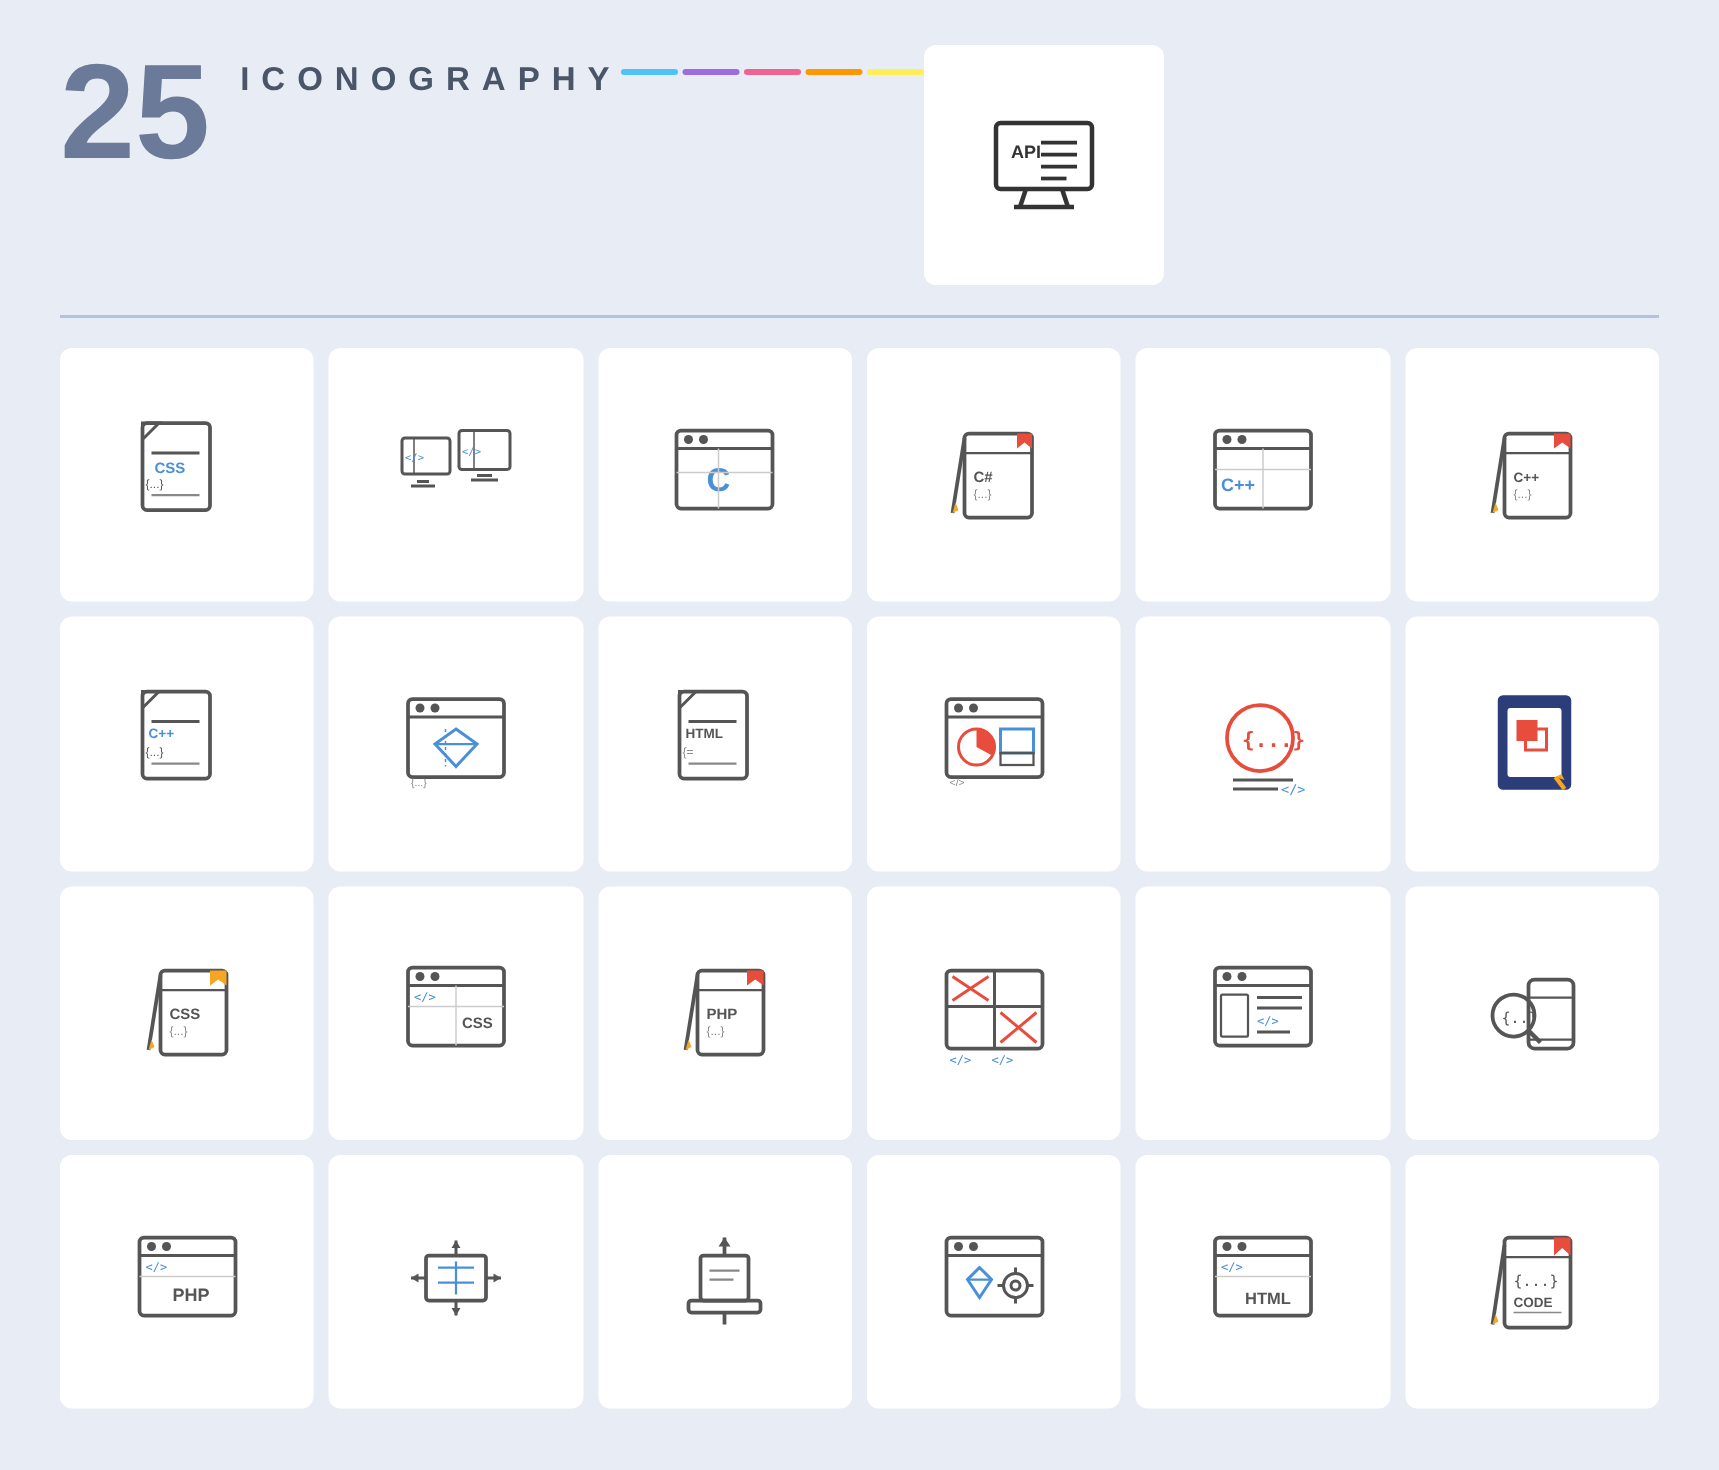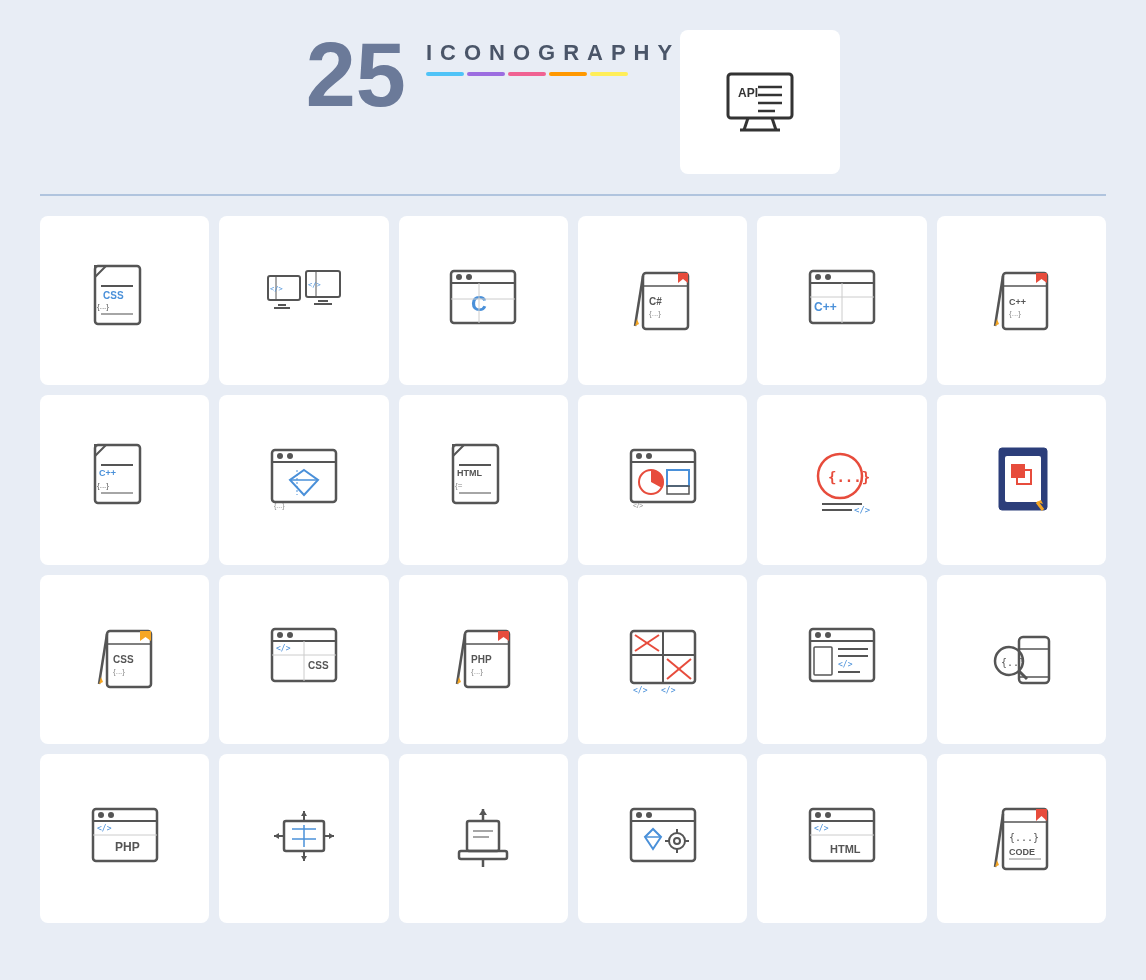--- a/index.html
+++ b/index.html
@@ -11,40 +11,40 @@
       display: flex;
       flex-direction: column;
       align-items: center;
       padding: 30px 40px;
     }
 
     .header {
       width: 100%;
       display: flex;
       align-items: flex-start;
-      justify-content: center;
+      justify-content: flex-start;
       margin-bottom: 20px;
     }
 
     .header-left {
       display: flex;
       align-items: flex-start;
       gap: 20px;
     }
 
     .number-25 {
       font-size: 90px;
       font-weight: bold;
       color: #6b7a99;
       line-height: 1;
     }
 
     .header-text {
       display: flex;
-      flex-direction: column;
+      flex-direction: row;
       padding-top: 10px;
     }
 
     .iconography-title {
       font-size: 22px;
       font-weight: bold;
       letter-spacing: 8px;
       color: #4a5568;
     }
 
@@ -74,21 +74,21 @@
     }
 
     .api-monitor-card {
       background: white;
       border-radius: 8px;
       padding: 18px;
       display: flex;
       align-items: center;
       justify-content: center;
       width: 160px;
-      height: 144px;
+      height: 160px;
     }
 
     .grid {
       display: grid;
       grid-template-columns: repeat(6, 1fr);
       gap: 10px;
       width: 100%;
     }
 
     .icon-card {

